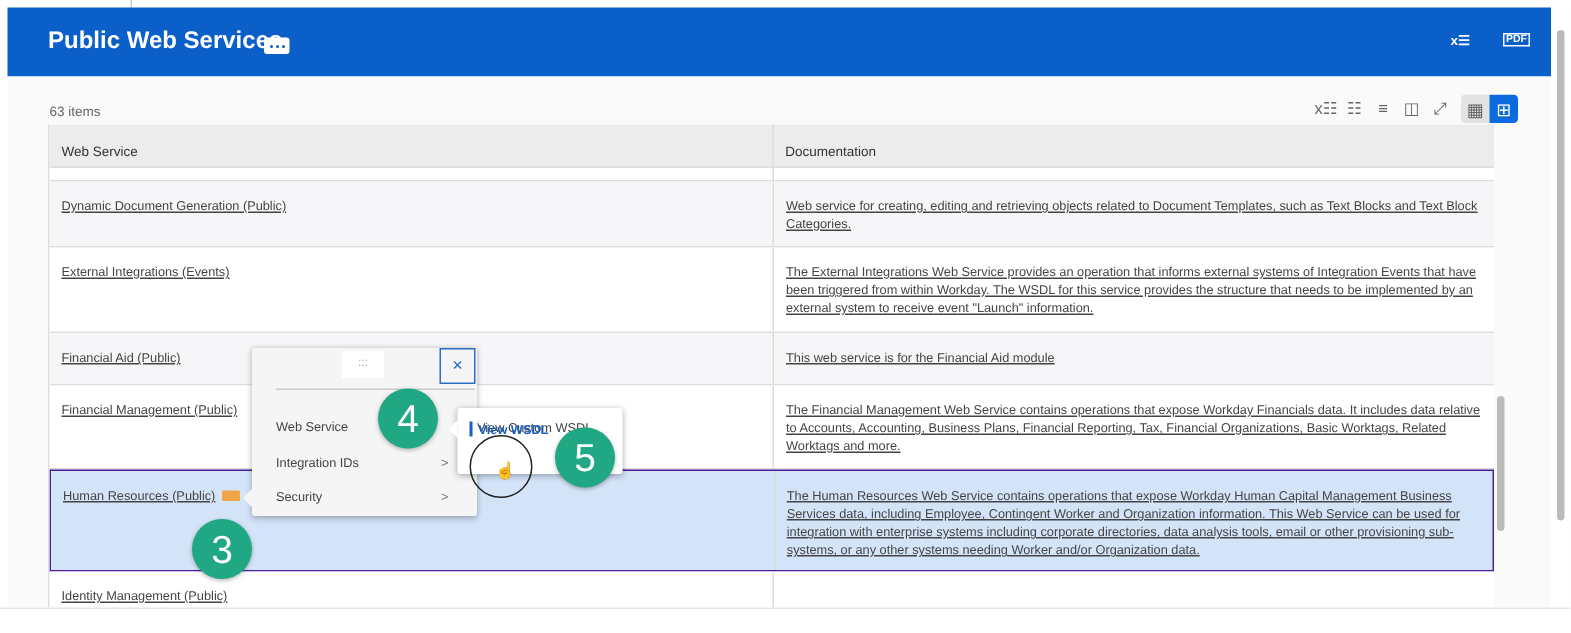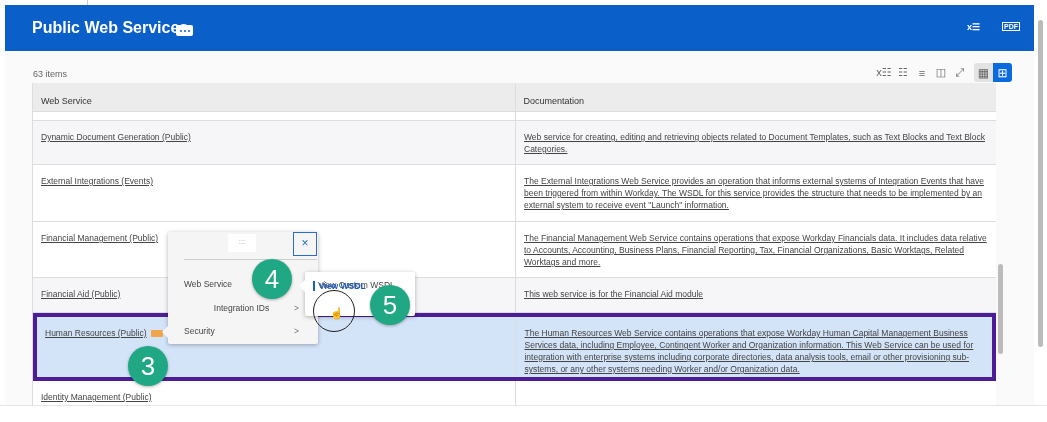--- a/index.html
+++ b/index.html
@@ -19,21 +19,21 @@
   .vt { width: 19px; height: 19px; display: flex; align-items: center; justify-content: center; font-size: 12px; }
   .vt.off { background: #e3e3e3; color: #666; }
   .vt.on { background: #0b6bde; color: #fff; }
   .table { position: absolute; left: 27px; top: 32px; width: 964px; height: 322px; overflow: hidden; border-left: 1px solid #ddd; }
   .thead { display: flex; height: 29px; background: #ececec; border-bottom: 1px solid #ddd; }
   .th { font-size: 9px; color: #333; padding-left: 8px; line-height: 37px; }
   .col1 { width: 483px; border-right: 1px solid #ddd; }
   .col2 { width: 481px; }
   .row { display: flex; border-bottom: 1px solid #ddd; background: #fff; }
   .row.alt { background: #f6f6f8; }
-  .row.sel { background: #d3e3f8; border: 4px solid #4c1d95; }
+  .row.sel { background: #d3e3f8; border: 1px solid #4c1d95; }
   .td { font-size: 8.5px; color: #444; padding: 10px 8px; line-height: 12px; text-decoration: underline; }
   .td.c1 { width: 483px; border-right: 1px solid #ddd; }
   .td.c2 { width: 479px; }
   .rowmore { display: inline-block; width: 12px; height: 7px; background: #f0a54a; border-radius: 1px; vertical-align: middle; margin-left: 4px; }
   .scroll-inner { position: absolute; left: 993px; top: 213px; width: 5px; height: 90px; background: #bbb; border-radius: 3px; }
   .scroll-outer { position: absolute; left: 1038px; top: 20px; width: 5px; height: 327px; background: #bbb; border-radius: 3px; }
   .bottom { position: absolute; left: 0; top: 405px; width: 1047px; height: 17px; background: #fff; border-top: 1px solid #e5e5e5; }
   .popup { position: absolute; left: 168px; top: 232px; width: 150px; height: 112px; background: #f5f5f5; box-shadow: 0 1px 4px rgba(0,0,0,0.3); border-radius: 2px; }
   .popup .drag { position: absolute; left: 60px; top: 2px; width: 28px; height: 18px; background: #fff; color: #aaa; font-size: 8px; text-align: center; line-height: 16px; }
   .popup .divider { position: absolute; left: 16px; top: 27px; width: 133px; height: 1px; background: #ccc; }
@@ -91,48 +91,48 @@
         <div class="td c2" style="padding:0;"></div>
     </div>
     <div class="row alt" style="height:44px;">
       <div class="td c1">Dynamic Document Generation (Public)</div>
       <div class="td c2">Web service for creating, editing and retrieving objects related to Document Templates, such as Text Blocks and Text Block Categories.</div>
     </div>
     <div class="row" style="height:57px;">
       <div class="td c1">External Integrations (Events)</div>
       <div class="td c2">The External Integrations Web Service provides an operation that informs external systems of Integration Events that have been triggered from within Workday. The WSDL for this service provides the structure that needs to be implemented by an external system to receive event "Launch" information.</div>
     </div>
+    <div class="row alt" style="height:35px;">
+      <div class="td c1">Financial Aid (Public)</div>
+      <div class="td c2">This web service is for the Financial Aid module</div>
+    </div>
     <div class="row" style="height:56px;">
       <div class="td c1">Financial Management (Public)</div>
       <div class="td c2">The Financial Management Web Service contains operations that expose Workday Financials data. It includes data relative to Accounts, Accounting, Business Plans, Financial Reporting, Tax, Financial Organizations, Basic Worktags, Related Worktags and more.</div>
-    </div>
-    <div class="row alt" style="height:35px;">
-      <div class="td c1">Financial Aid (Public)</div>
-      <div class="td c2">This web service is for the Financial Aid module</div>
     </div>
     <div class="row sel" style="height:68px;">
       <div class="td c1"><span>Human Resources (Public)</span><span class="rowmore"></span></div>
       <div class="td c2">The Human Resources Web Service contains operations that expose Workday Human Capital Management Business Services data, including Employee, Contingent Worker and Organization information. This Web Service can be used for integration with enterprise systems including corporate directories, data analysis tools, email or other provisioning sub-systems, or any other systems needing Worker and/or Organization data.</div>
     </div>
     <div class="row" style="height:30px;flex-direction:column;">
       <div class="td c1">Identity Management (Public)</div>
     </div>
   </div>
   <div class="scroll-inner"></div>
 </div>
 
 <div class="scroll-outer"></div>
 <div class="bottom"></div>
 
 <div class="popup">
   <div class="arrow"></div>
   <div class="drag">:::</div>
   <div class="divider"></div>
   <div class="mi" style="top:47px;"><span>Web Service</span></div>
-  <div class="mi" style="top:71px;text-align:center;"><span>Integration IDs</span><span class="chev">&gt;</span></div>
+  <div class="mi" style="top:71px;"><span>Integration IDs</span><span class="chev">&gt;</span></div>
   <div class="mi" style="top:94px;"><span>Security</span><span class="chev">&gt;</span></div>
 </div>
 <div class="closebtn">×</div>
 
 <div class="submenu">
   <div class="arrow"></div>
   <div class="si" style="top:8px;">View Custom WSDL</div>
   <div class="si active" style="top:9px;">View WSDL</div>
 </div>
 

